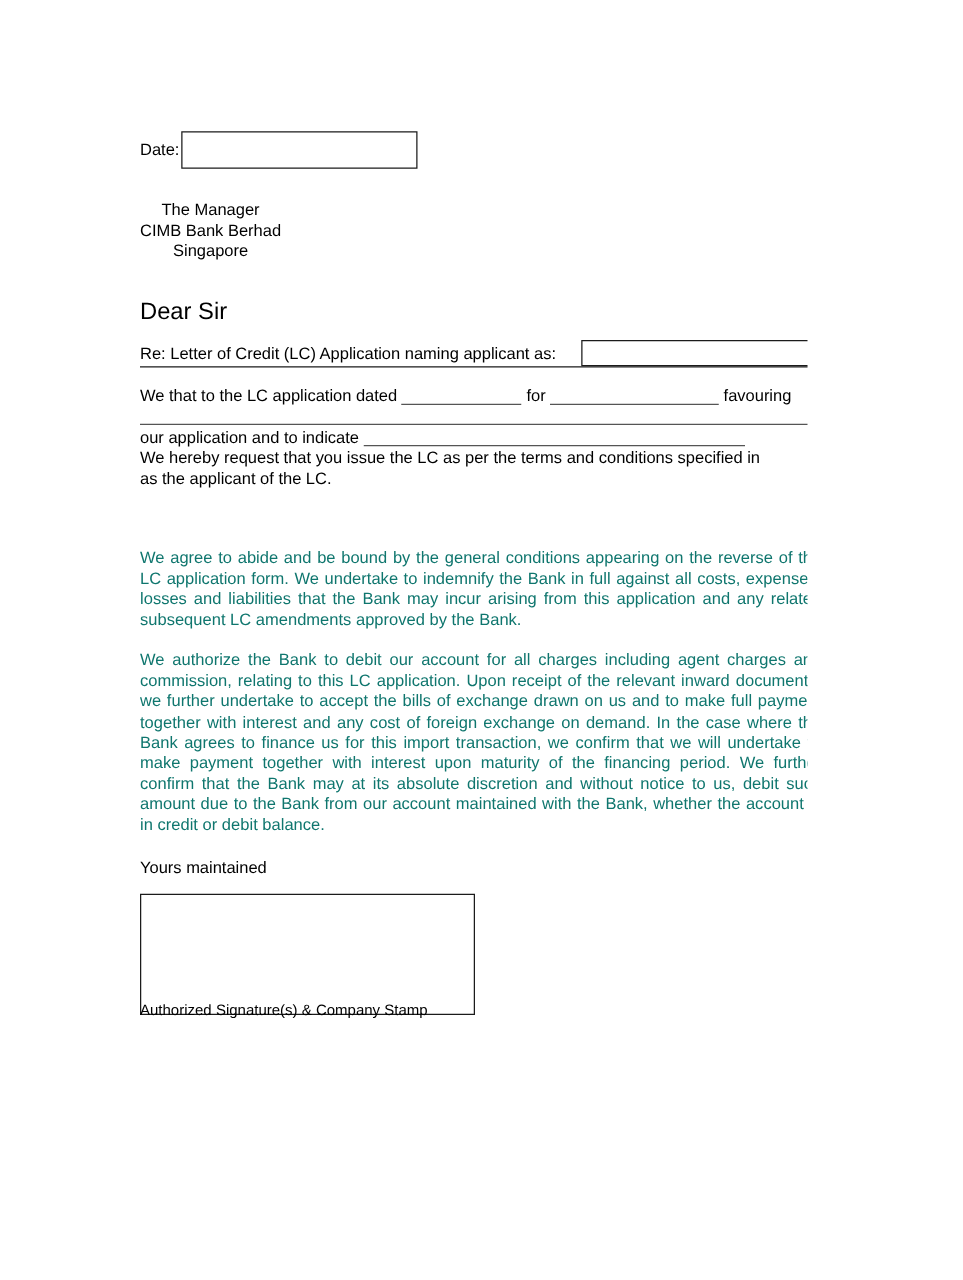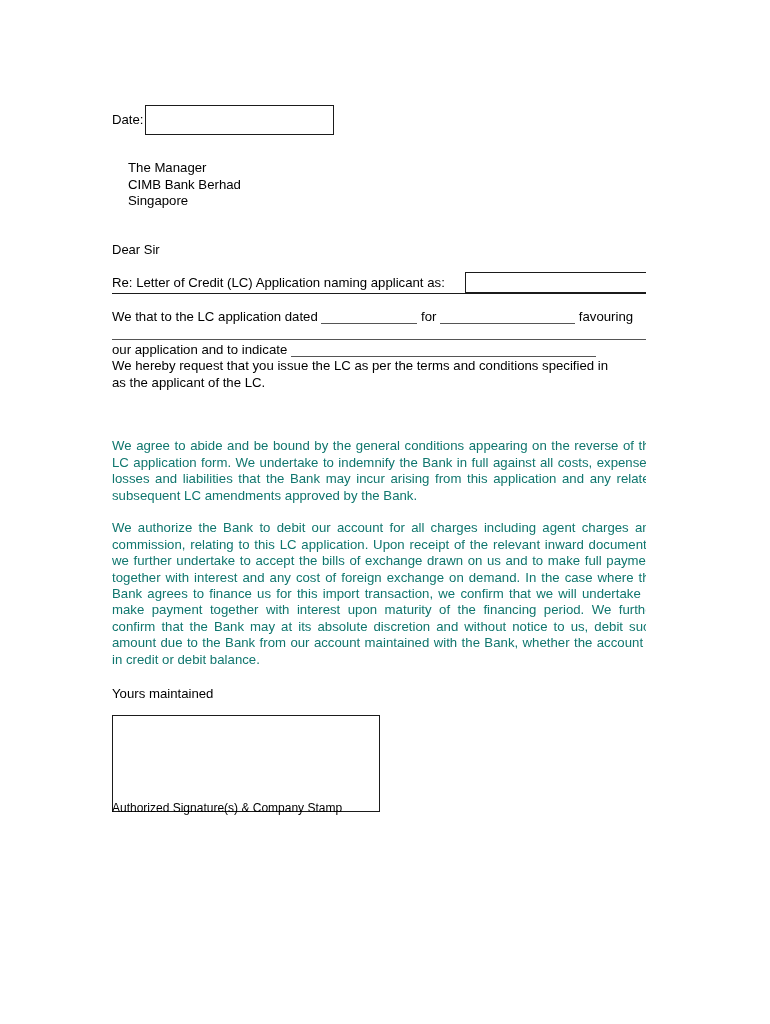--- a/index.html
+++ b/index.html
@@ -52,35 +52,36 @@
     width: 189px;
     height: 30px;
     box-sizing: border-box;
     border: 1.7px solid #1b1b1b;
     background: #ffffff;
   }
 
   
   .addressee {
     position: absolute;
-    left: 128px;
+    left: 112px;
     top: 160px;
+    text-align: center;
   }
   .addressee div {
     font-size: 13.2px;
     line-height: 16.6px;
     white-space: nowrap;
   }
 
   
   .salutation {
     position: absolute;
     left: 112px;
     top: 242px;
-    font-size: 13px;
+    font-size: 19px;
     line-height: 16.4px;
   }
 
   
   .subject-row {
     position: absolute;
     left: 112px;
     top: 274px;
     width: 545px;
     height: 20px;

